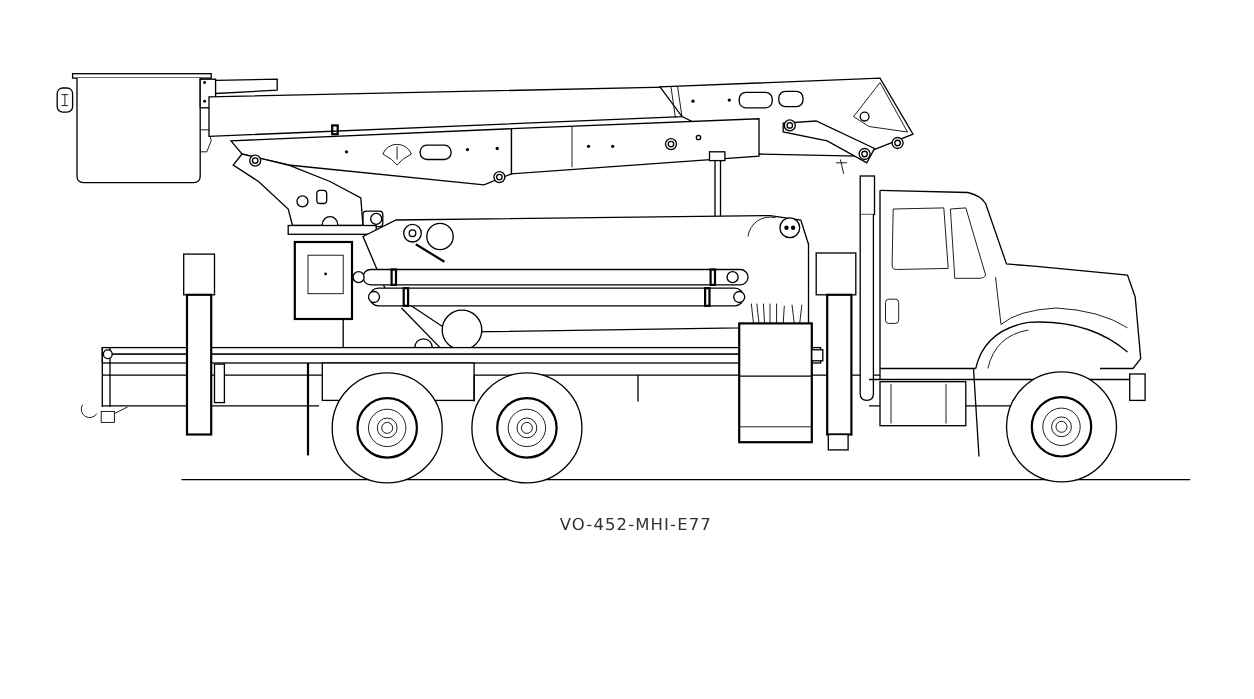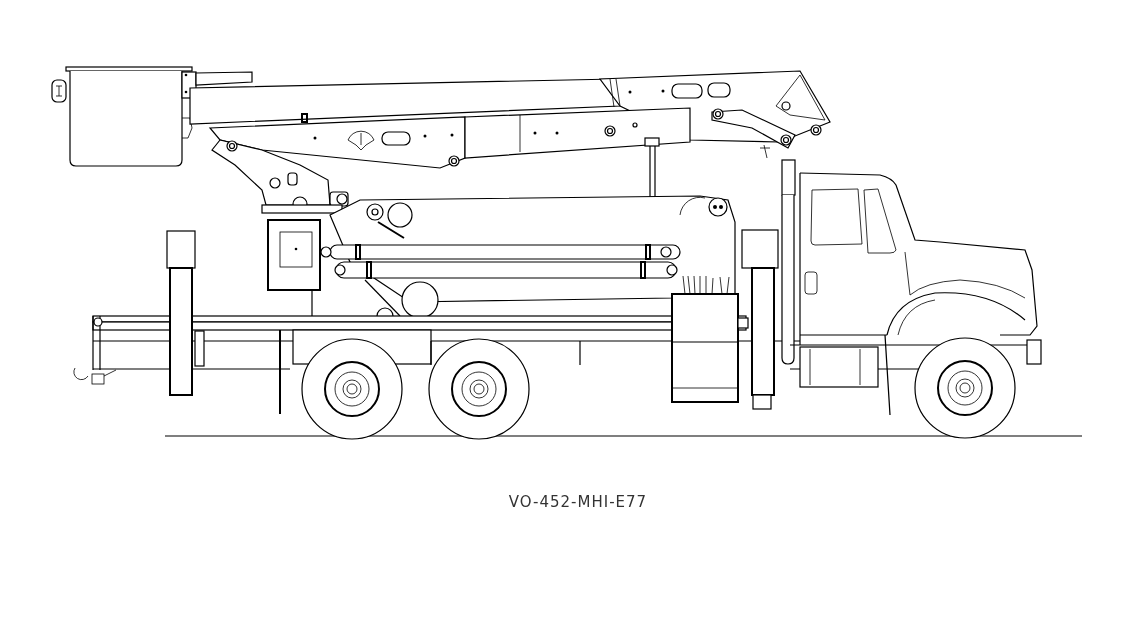--- a/index.html
+++ b/index.html
@@ -3,21 +3,21 @@
 <meta charset="utf-8">
 <style>
   html,body{margin:0;padding:0;background:#ffffff;}
   body{width:1140px;height:635px;position:relative;overflow:hidden;font-family:"DejaVu Sans",sans-serif;}
   #drawing{position:absolute;left:0;top:0;width:1140px;height:635px;}
   .ln{fill:none;stroke:#000;stroke-width:1.2;}
   .lt{fill:none;stroke:#000;stroke-width:0.8;}
   .hv{fill:none;stroke:#000;stroke-width:2;}
   .wf{fill:#fff;stroke:#000;stroke-width:1.2;}
   .dot{fill:#000;}
-  #caption{position:absolute;left:0;width:1140px;top:493px;text-align:center;font-family:"DejaVu Sans",sans-serif;font-size:15px;letter-spacing:1px;color:#333;padding-left:16px;box-sizing:border-box;}
+  #caption{position:absolute;left:0;width:1140px;top:468px;text-align:center;font-family:"DejaVu Sans",sans-serif;font-size:15px;letter-spacing:1px;color:#333;padding-left:16px;box-sizing:border-box;}
 </style>
 </head>
 <body>
 
 <svg id="drawing" viewBox="0 0 1140 635" xmlns="http://www.w3.org/2000/svg">
 
   <line x1="165" y1="436" x2="1082" y2="436" class="ln"></line>
 
   <g>
     <rect x="66" y="67" width="126" height="4" class="wf"></rect>

